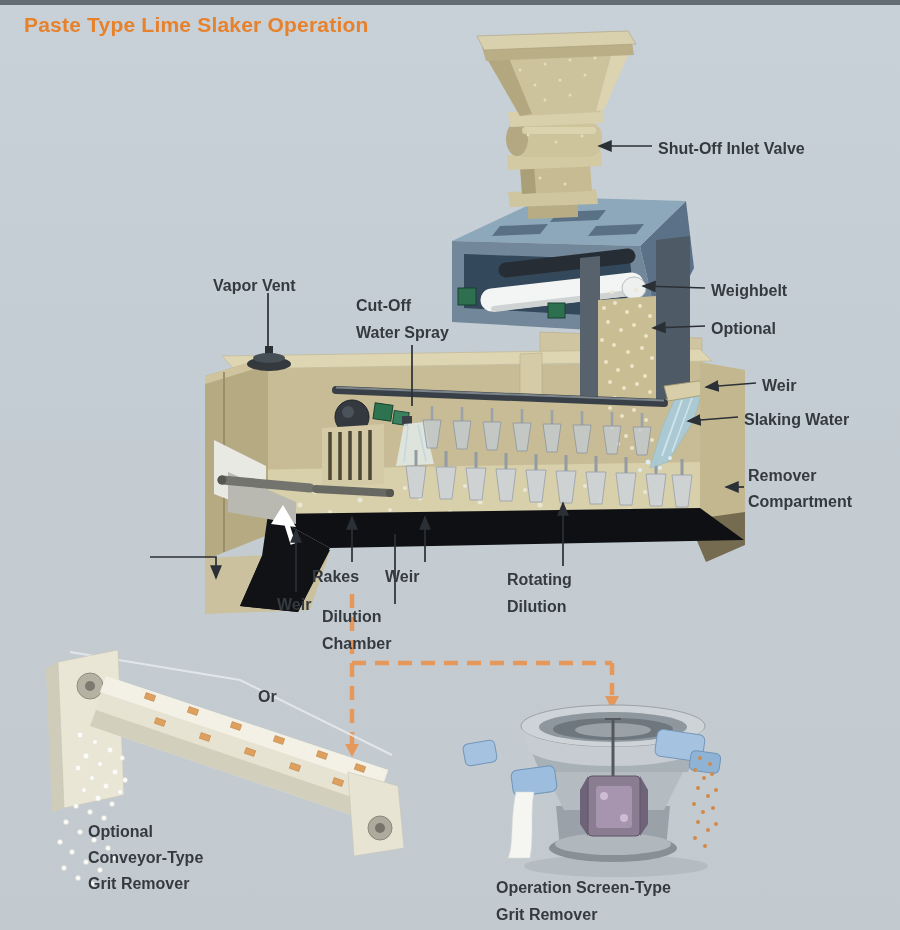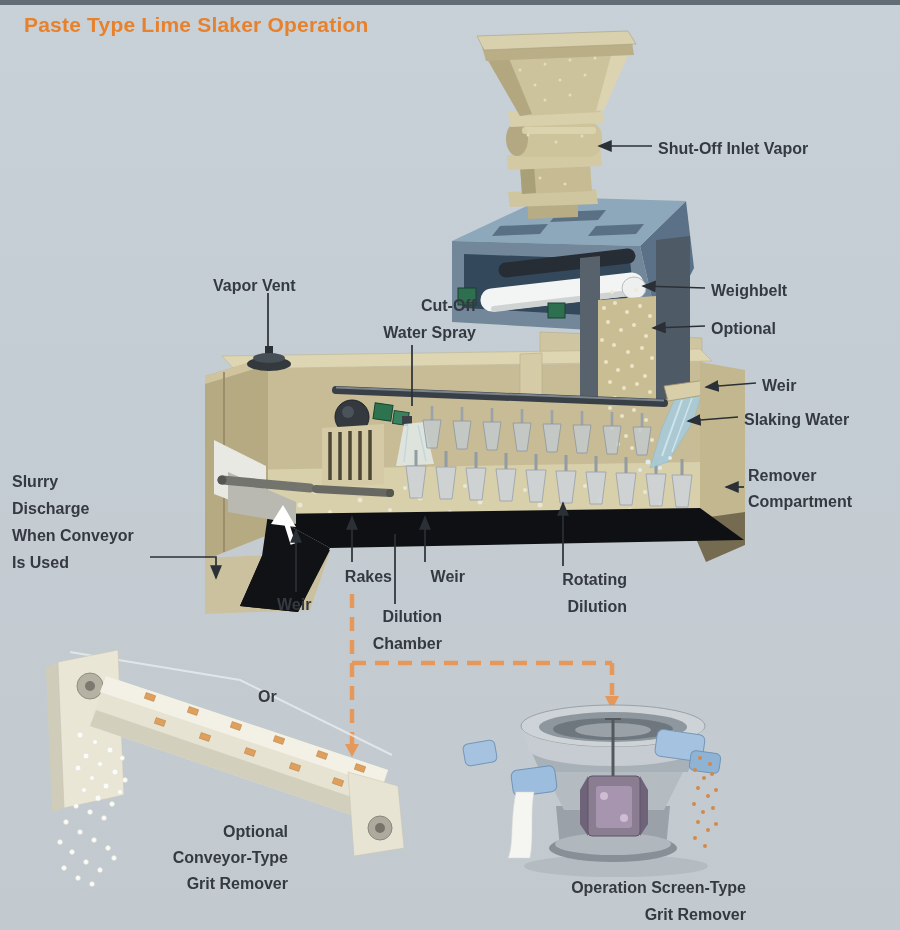--- a/index.html
+++ b/index.html
@@ -11,21 +11,21 @@
   .topstrip{position:absolute;left:0;top:0;width:900px;height:5px;background:#636d75;}
   svg.diagram{position:absolute;left:0;top:0;}
   .title{
     position:absolute;left:24px;top:13px;
     font-size:21px;font-weight:bold;color:#e8812b;letter-spacing:.2px;
   }
   .lbl{
     position:absolute;color:#353a41;font-weight:700;font-size:16px;
     line-height:26px;white-space:nowrap;
   }
-  .lbl.center{text-align:right;white-space:normal;}
+  .lbl.center{text-align:left;white-space:normal;}
   .lh27{line-height:27px;}
 </style>
 </head>
 <body>
 
 <div class="stage">
   <div class="topstrip"></div>
 
   <svg class="diagram" width="900" height="930" viewBox="0 0 900 930">
     <defs>
@@ -380,44 +380,38 @@
         <circle cx="695" cy="838" r="2"></circle>
           <circle cx="705" cy="846" r="2"></circle>
           <circle cx="700" cy="758" r="2"></circle>
         <circle cx="710" cy="764" r="2"></circle>
       </g>
     </g>
   </svg>
 
   <div class="title">Paste Type Lime Slaker Operation</div>
 
-  <div class="lbl" style="left:658px;top:136px">Shut-Off Inlet Vapor</div>
+  <div class="lbl" style="left:658px;top:136px">Shut-Off Inlet Valve</div>
   <div class="lbl" style="left:213px;top:273px">Vapor Vent</div>
 
   <div class="lbl center lh27" style="left:356px;top:292px;width:120px">
     <div>Cut-Off</div>
     <div>Water Spray</div>
   </div>
 
   <div class="lbl" style="left:711px;top:278px">Weighbelt</div>
   <div class="lbl" style="left:711px;top:316px">Optional</div>
   <div class="lbl" style="left:762px;top:373px">Weir</div>
   <div class="lbl" style="left:744px;top:407px">Slaking Water</div>
 
   <div class="lbl" style="left:748px;top:463px">
     <div>Remover</div>
     <div>Compartment</div>
   </div>
 
-  <div class="lbl lh27" style="left:12px;top:468px">
-    <div>Slurry</div>
-    <div>Discharge</div>
-    <div>When Conveyor</div>
-    <div>Is Used</div>
-  </div>
 
   <div class="lbl" style="left:277px;top:592px">Weir</div>
   <div class="lbl center" style="left:312px;top:564px;width:80px">Rakes</div>
   <div class="lbl center" style="left:385px;top:564px;width:80px">Weir</div>
 
   <div class="lbl center lh27" style="left:322px;top:603px;width:120px">
     <div>Dilution</div>
     <div>Chamber</div>
   </div>
 

